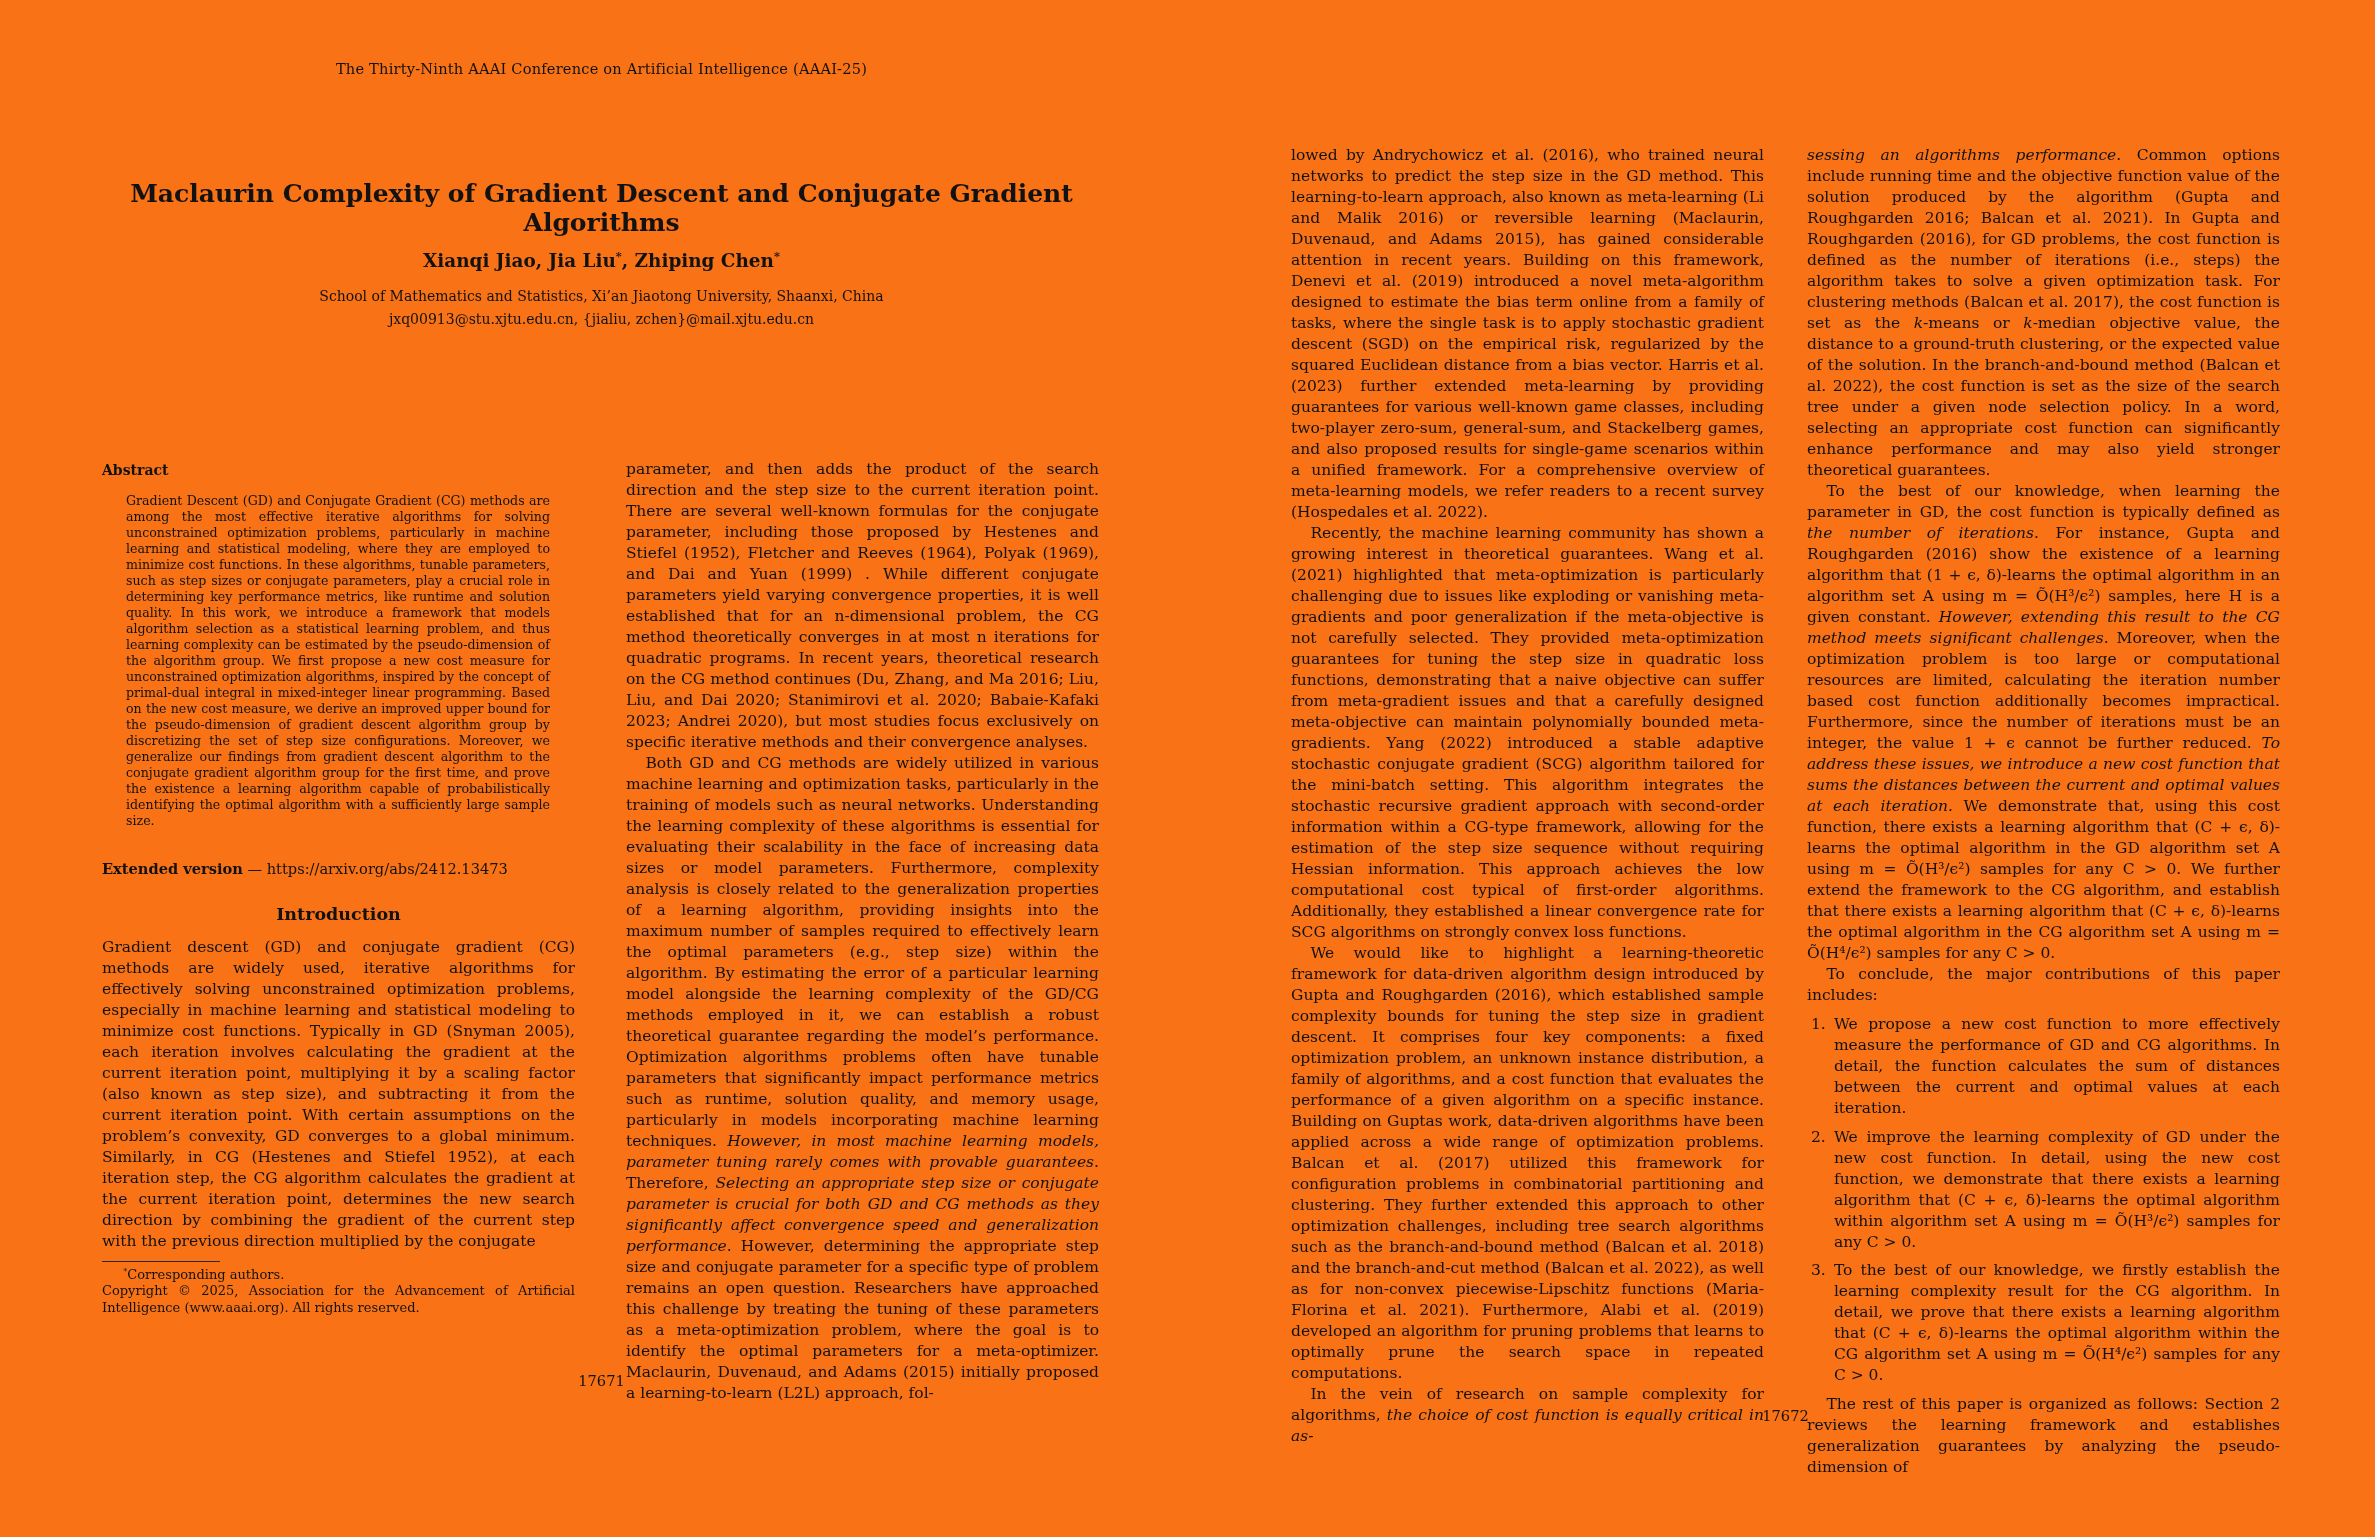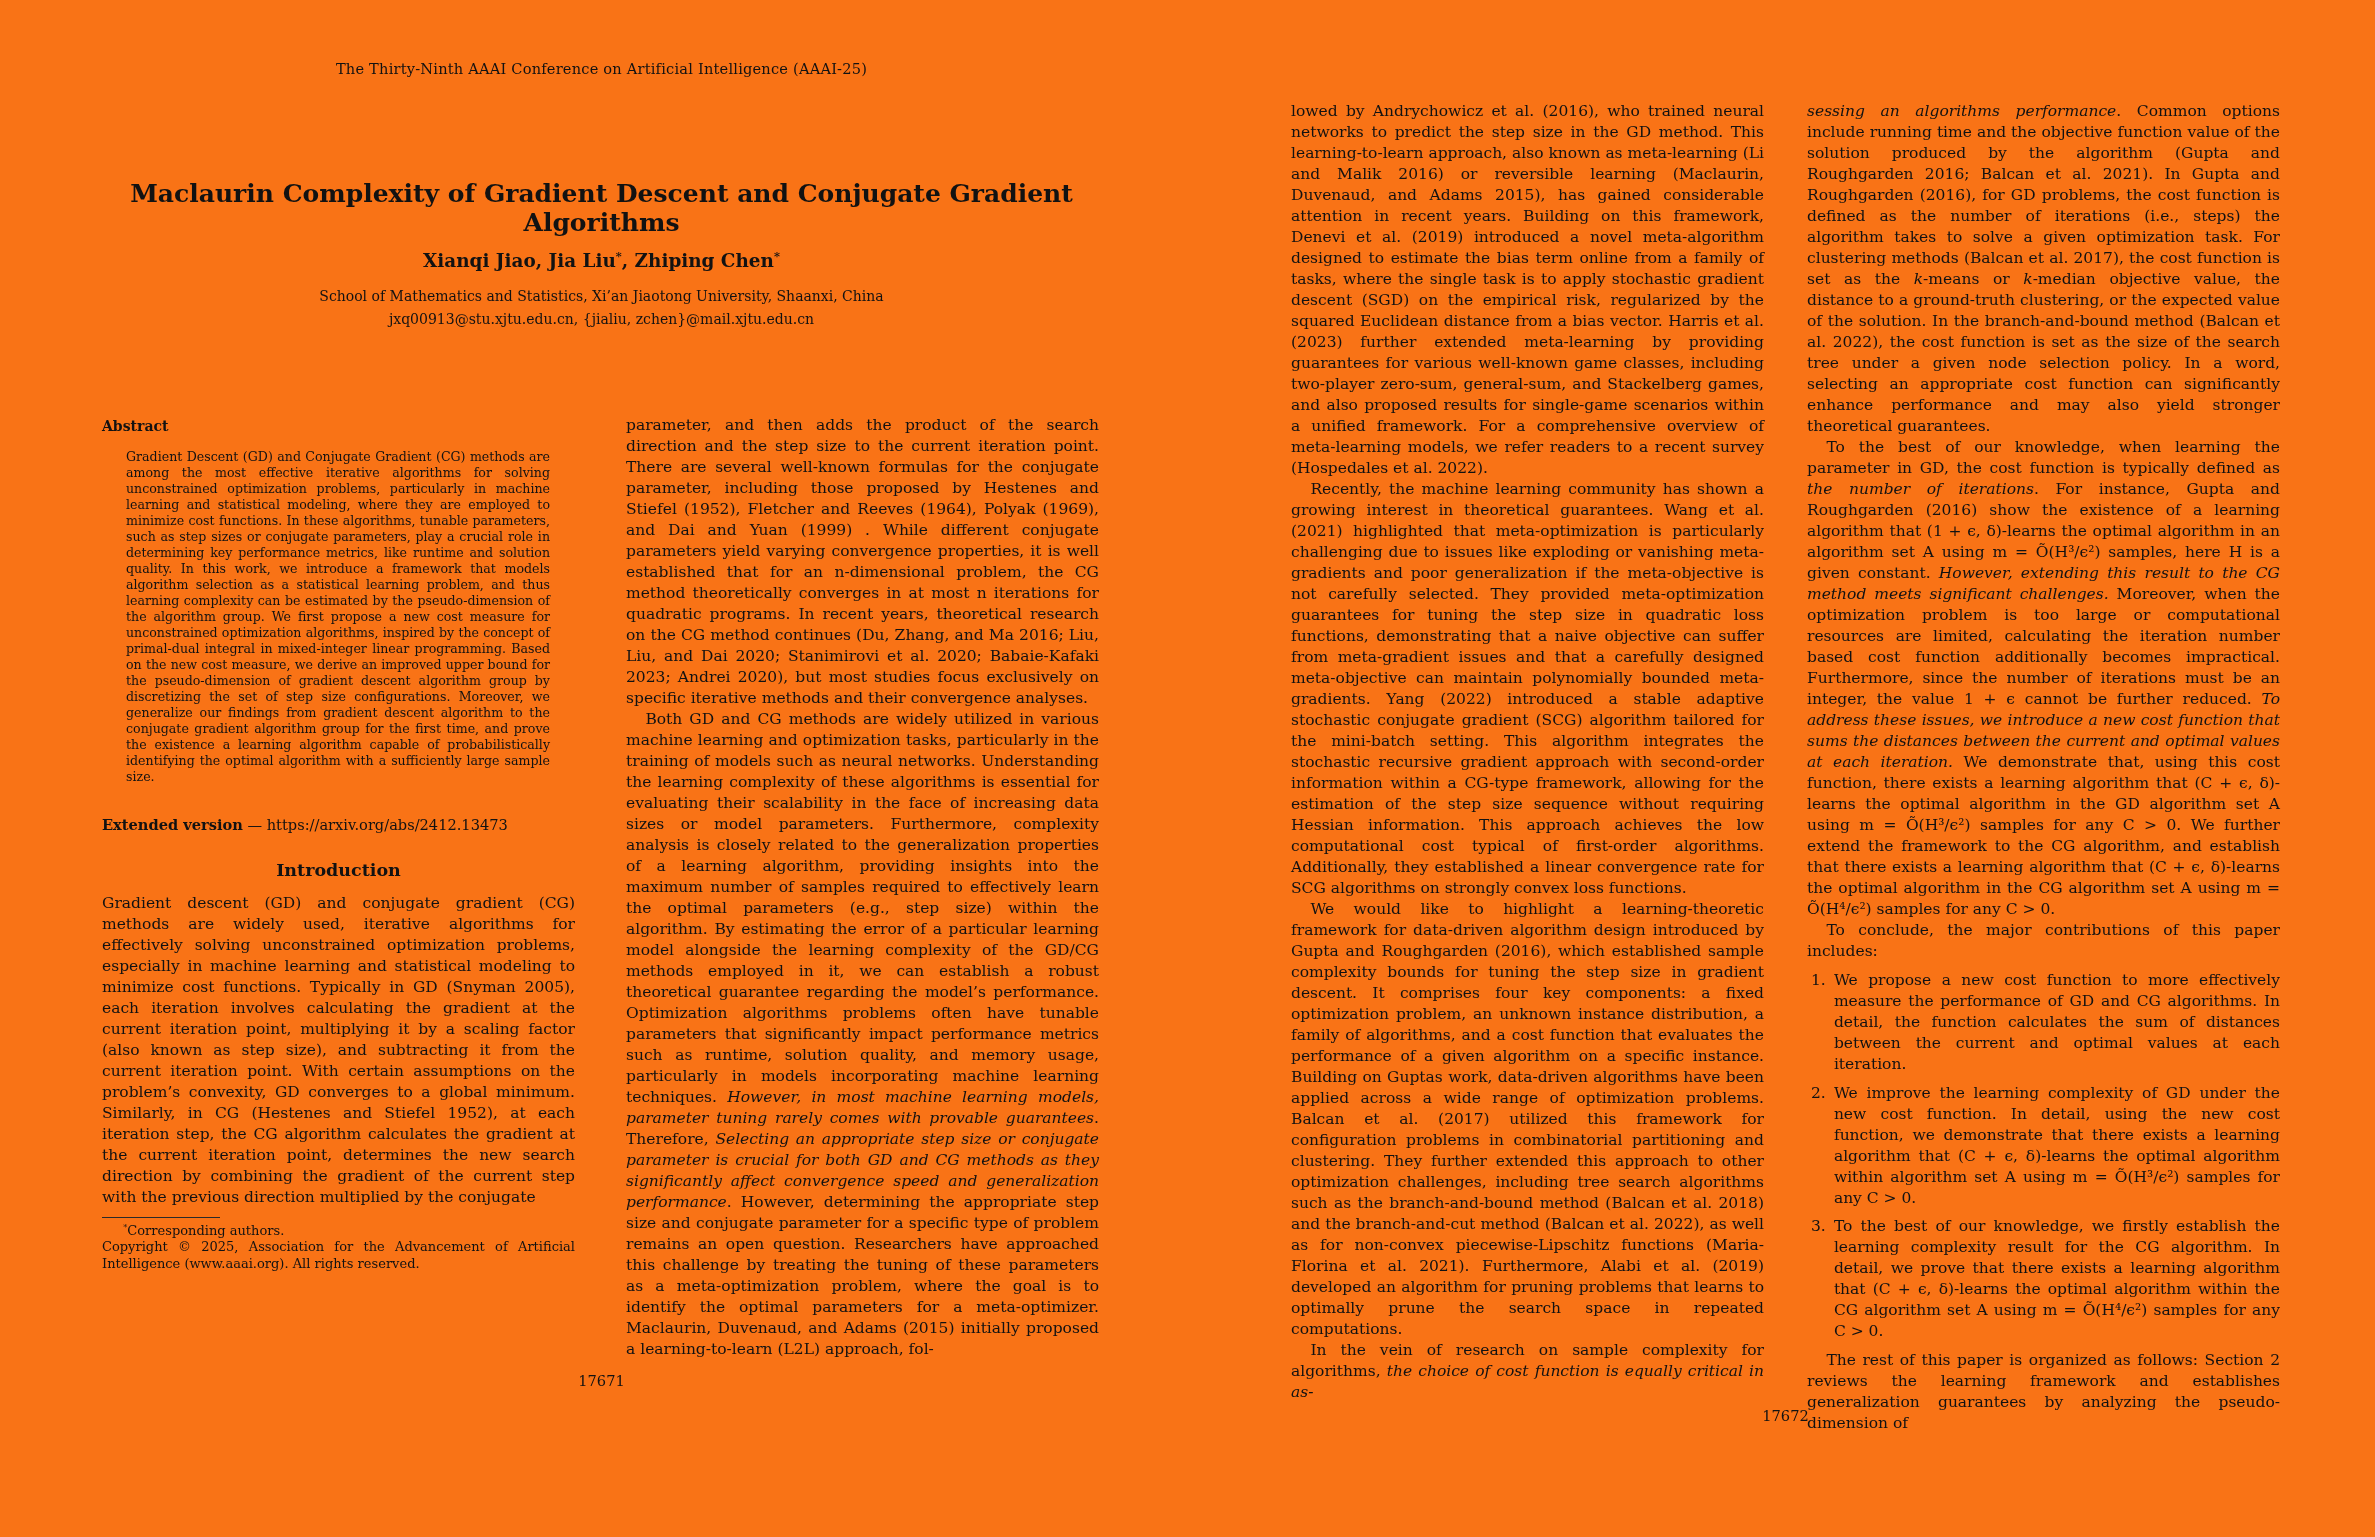--- a/index.html
+++ b/index.html
@@ -16,21 +16,21 @@
   #page1 { left:0; width:1188px; }
   #page2 { left:1188px; width:1188px; }
 
   .centerband { position:absolute; left:102px; width:999px; text-align:center; }
   .conf-header { top:60px; font-size:14.6px; letter-spacing:0.2px; }
   .paper-title { top:179px; font-size:25px; font-weight:bold; }
   .author-line { top:250px; font-size:18.4px; font-weight:bold; }
   .affil-line  { top:288px; font-size:14px; }
   .email-line  { top:311px; font-size:14px; }
 
-  .col { position:absolute; width:473px; text-align:justify; font-size:15.5px; line-height:21px; hyphens:auto; }
+  .col { position:absolute; width:473px; text-align:justify; font-size:15.5px; line-height:21px; hyphens:auto;margin-top:44px; }
   #col1 { left:102px; top:412px; }
   #col2 { left:626px; top:415px; }
   #col3 { left:103px; top:101px; }   
   #col4 { left:619px; top:101px; }   
 
   .abstract-heading { text-align:left; font-weight:bold; font-size:14px; margin-top:3.9px; }
   .abstract-body {
     width:424px; margin-left:24px; margin-top:12.6px;
     font-size:12.6px; line-height:16px; text-align:justify;
   }

